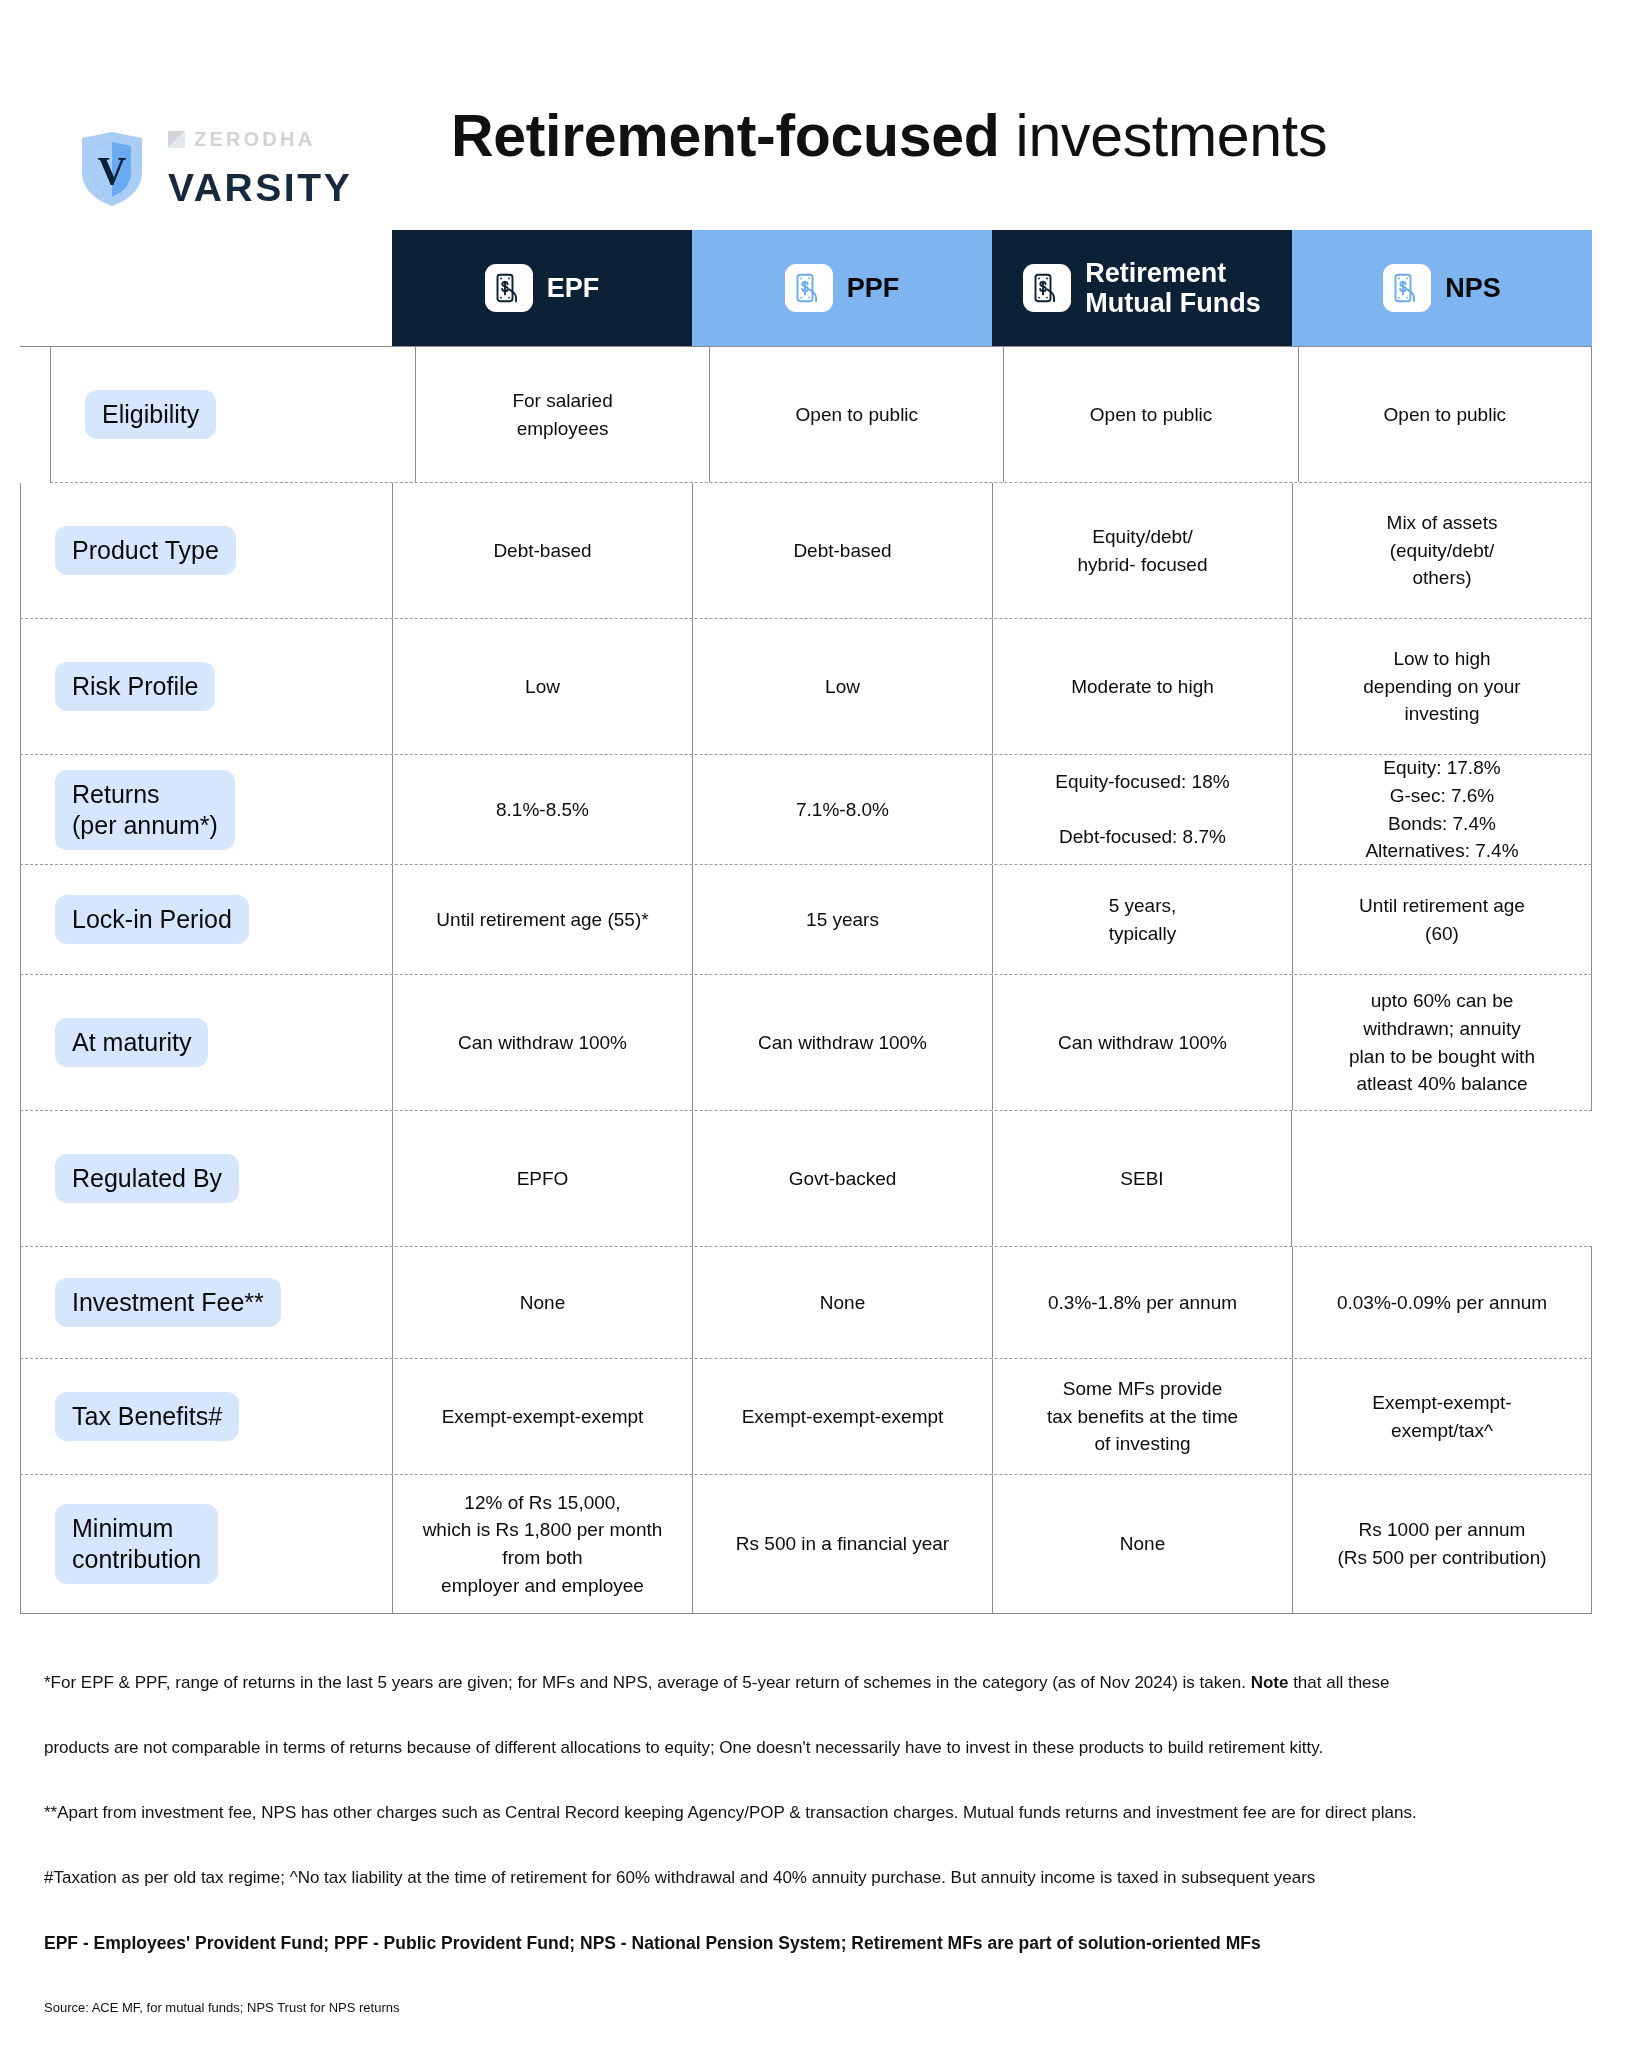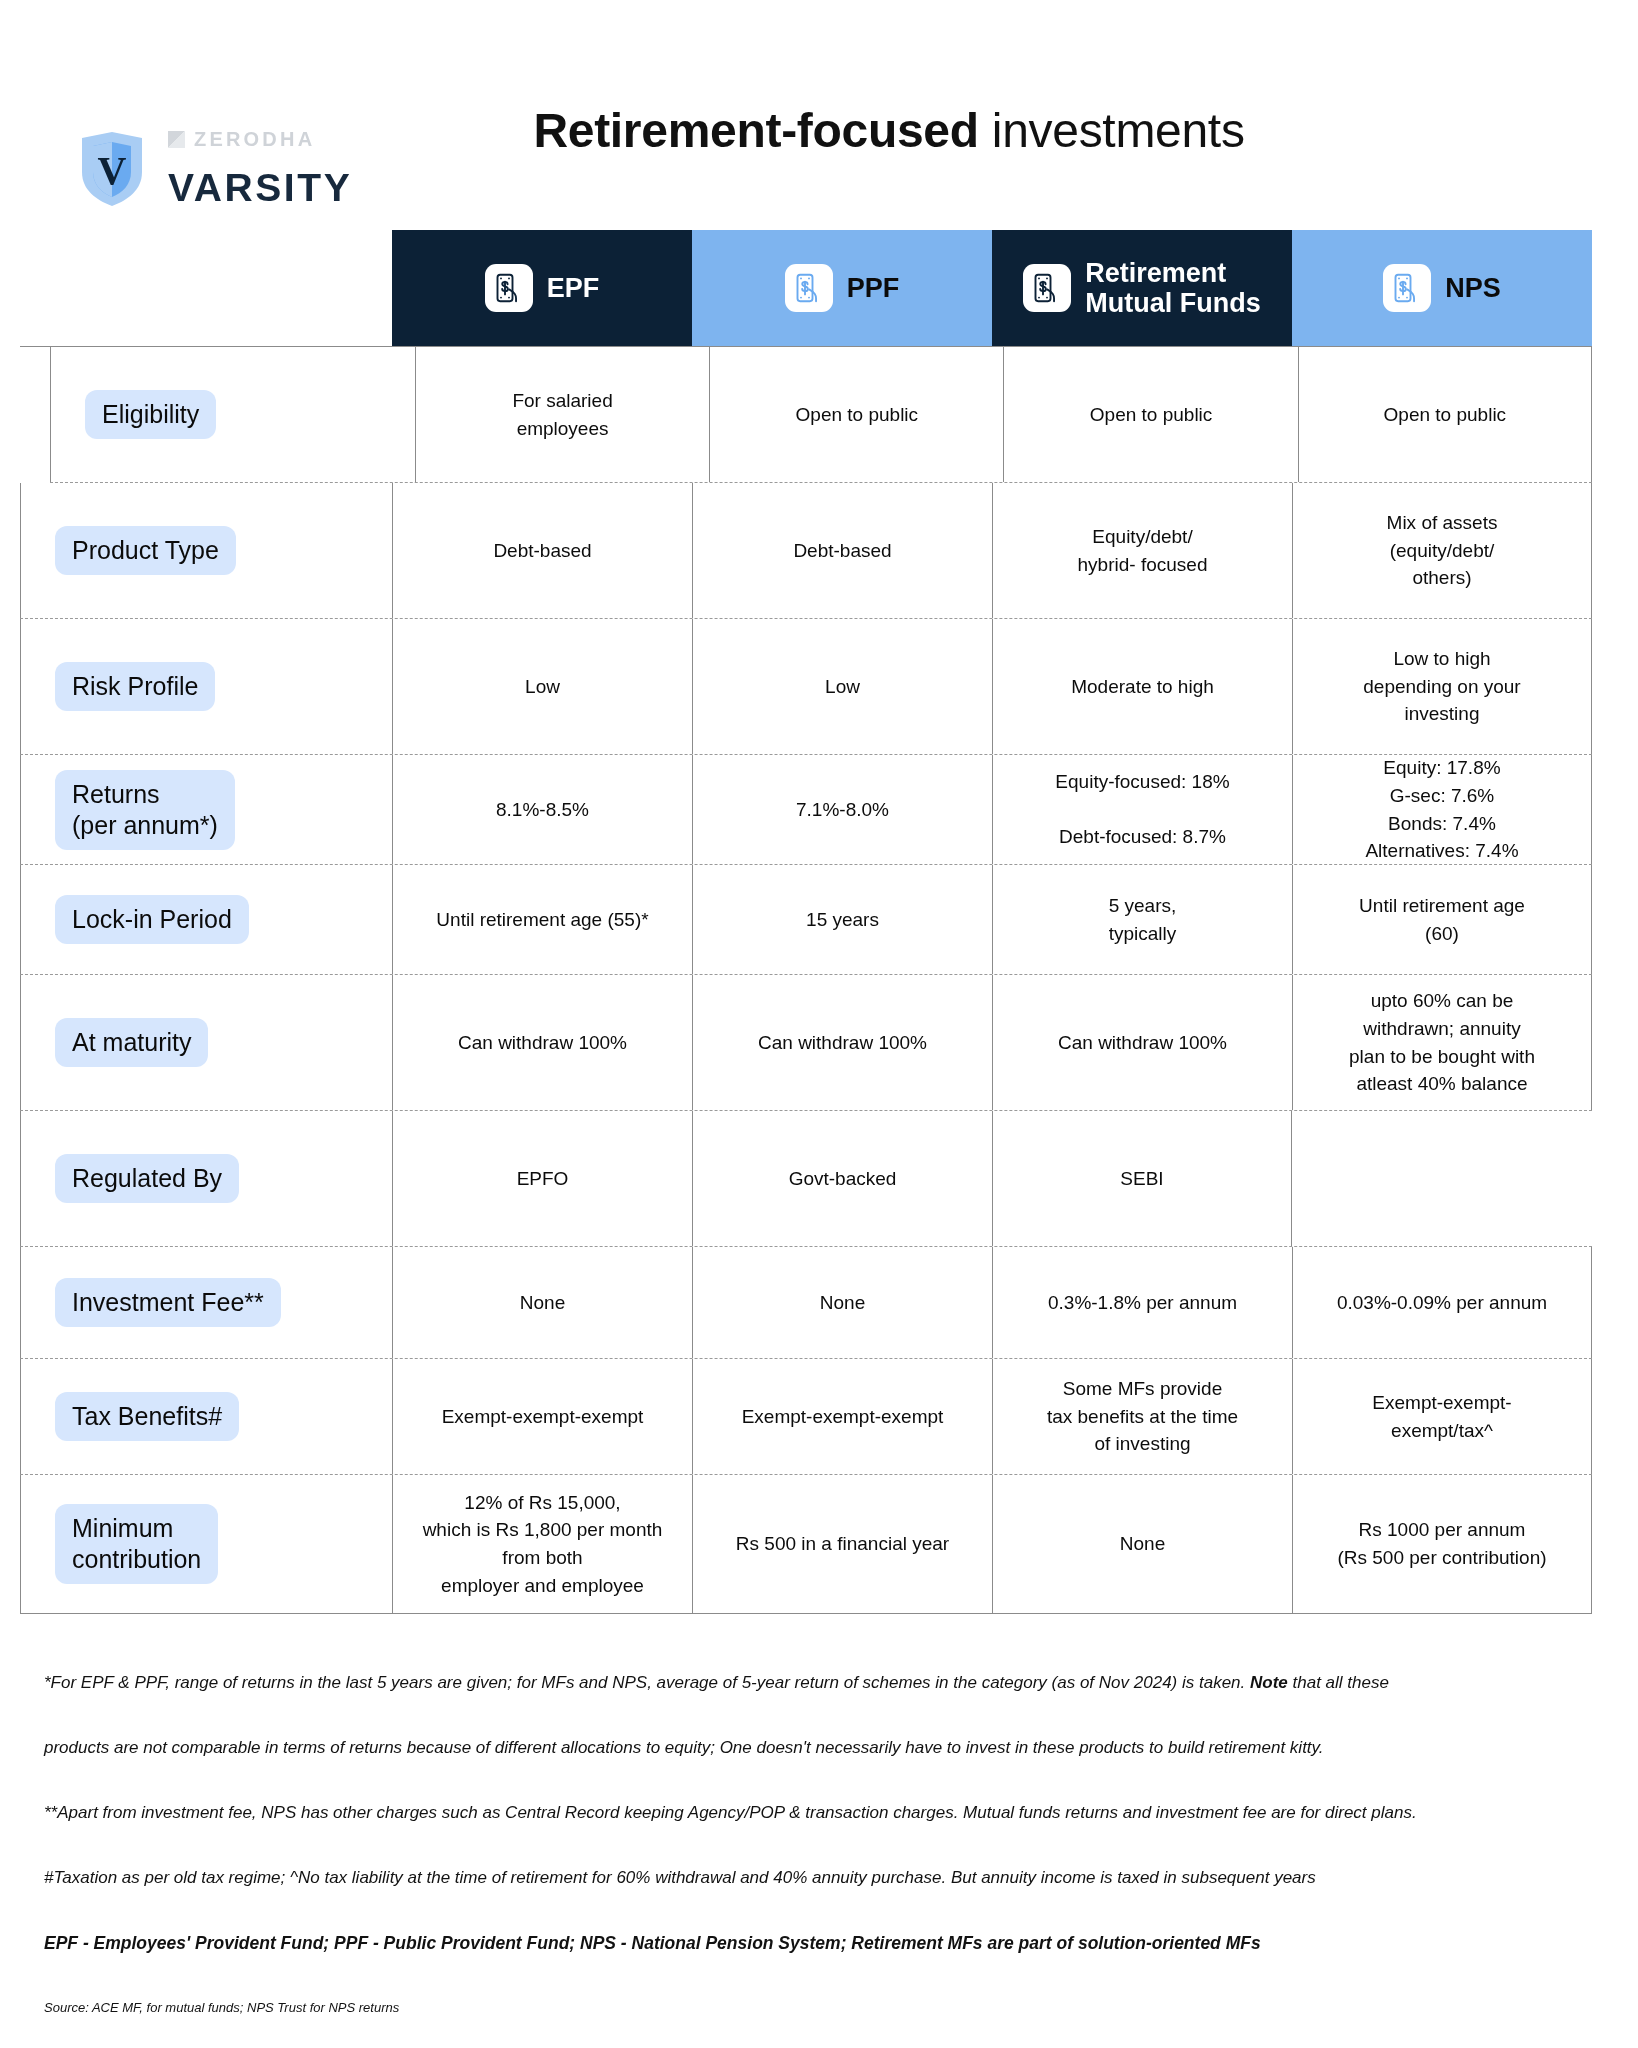--- a/index.html
+++ b/index.html
@@ -39,21 +39,21 @@
   .varsity-word {
     font-size: 39px; letter-spacing: 2.6px; font-weight: 700;
     color: #17293d;
   }
 
   .page-title {
     position: absolute;
     left: 0; right: 0;
     top: 105px;
     text-align: center;
-    font-size: 48px;
+    font-size: 59px;
     line-height: 1.08;
     font-weight: 400;
     color: #111;
     letter-spacing: -0.3px;
     padding-left: 140px;
   }
   .page-title b { font-weight: 700; }
 
   
   .table {
@@ -154,21 +154,20 @@
     position: absolute;
     left: 44px;
     top: 1672px;
     width: 1560px;
   }
   .note {
     font-size: 17px;
     line-height: 1.35;
     color: #121212;
     margin-bottom: 42px;
-    font-style: italic;
   }
   .note b { font-weight: 700; }
   .note.n5 { font-weight: 700; font-size: 17.5px; margin-bottom: 44px; }
   .note.n6 { font-size: 13px; font-weight: 400; margin-bottom: 0; }
 </style>
 </head>
 <body>
 
 <div class="page">
 

